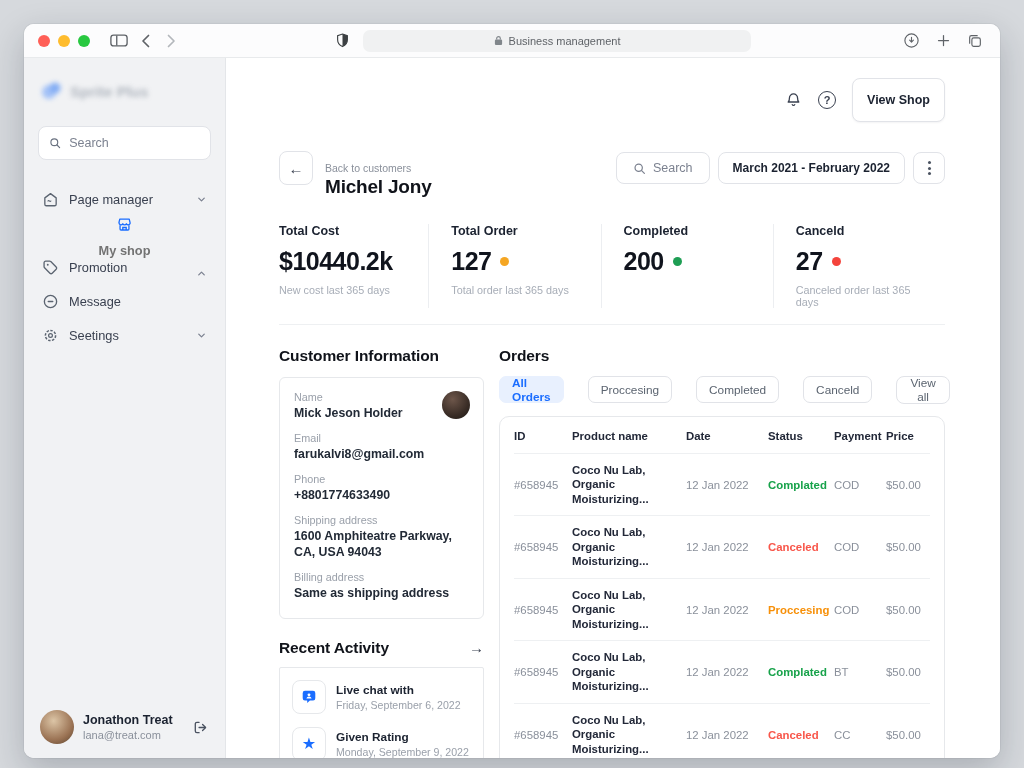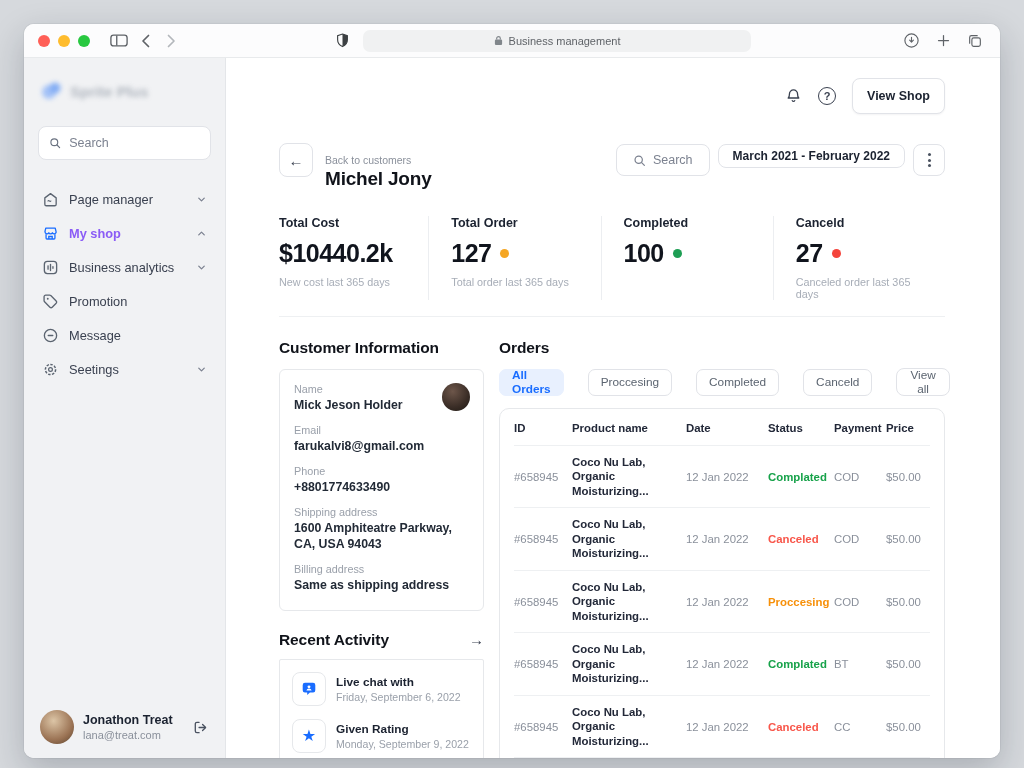--- a/index.html
+++ b/index.html
@@ -54,21 +54,21 @@
     border:none; outline:none; background:transparent; font-size:12.5px; width:100%;
     font-family:"Liberation Sans", sans-serif; color:#3a4150;
   }
   .search-box input::placeholder { color:#7c8290; }
   .nav-item {
     height:34px; display:flex; align-items:center; gap:10px; padding:0 4px;
     font-size:12.8px; color:#3a4150; cursor:pointer; border-radius:8px;
   }
   .nav-item .n-icon { width:17px; height:17px; color:#5b6470; flex:none; }
   .nav-item .chev { margin-left:auto; color:#7c8290; }
-  .nav-item.shop { font-weight:700; color:#8b5cf6; }
+  .nav-item.shop { font-weight:700; color:#737373;flex-direction:column; }
   .nav-item.shop .n-icon { color:#1a6dff; }
   .subnav { position:relative; margin:0 0 2px 16px; padding-left:12px; }
   .subnav::before { content:""; position:absolute; left:0; top:2px; bottom:14px; width:1px; background:#d9dce1; }
   .subitem { height:30px; display:flex; align-items:center; font-size:12.6px; color:#39414e; padding-left:12px; cursor:pointer; }
   .subitem.active {
     background:#fff; border-radius:8px; color:#1a6dff; font-weight:700;
     box-shadow:0 1px 2px rgba(16,24,40,.07);
   }
   .side-user { margin-top:auto; display:flex; align-items:center; gap:9px; padding:6px 2px 2px; }
   .avatar { width:34px; height:34px; border-radius:50%; flex:none;
@@ -83,30 +83,30 @@
   .icon-btn { color:#3a4150; cursor:pointer; }
   .q-circle {
     width:18px; height:18px; border:1.4px solid #3a4150; border-radius:50%;
     font-size:11px; font-weight:700; display:flex; align-items:center; justify-content:center; color:#3a4150;
   }
   .btn {
     border:1px solid #e1e3e8; background:#fff; border-radius:8px; cursor:pointer;
     font-family:"Liberation Sans", sans-serif; font-size:12.5px; color:#1b2230;
     display:inline-flex; align-items:center; justify-content:center;
   }
-  .view-shop { height:36px; padding:0 14px; font-weight:600; box-shadow:0 1px 2px rgba(16,24,40,.05); }
+  .view-shop { height:44px; padding:0 14px; font-weight:600; box-shadow:0 1px 2px rgba(16,24,40,.05); }
 
   .page-header { display:flex; align-items:center; margin-bottom:26px; }
   .back-btn { width:34px; height:34px; border-radius:8px; font-size:15px; color:#3a4150; flex:none; }
   .ph-titles { margin-left:12px; }
   .back-label { font-size:10.5px; color:#8a909b;margin-top:24px; }
   .page-title { font-size:19px; font-weight:700; color:#10131a; margin-top:2px; letter-spacing:-.2px; }
   .ph-right { margin-left:auto; display:flex; gap:8px; }
   .search-btn { height:32px; padding:0 16px; gap:7px; color:#7c8290; font-size:12.5px; }
-  .date-btn { height:24px; padding:0 14px; font-weight:700; font-size:12px; }
+  .date-btn { height:32px; padding:0 14px; font-weight:700; font-size:12px; }
   .kebab-btn { width:32px; height:32px; flex-direction:column; gap:2.5px; }
   .kebab-btn i { width:3px; height:3px; border-radius:50%; background:#4a5260; display:block; }
 
   
   .stats { display:flex; margin-bottom:16px; }
   .stat { flex:1; padding-right:10px; }
   .stat + .stat { border-left:1px solid #eceef1; padding-left:22px; }
   .stat-label { font-size:12.5px; font-weight:700; color:#1b2230; margin-bottom:9px; }
   .stat-value { font-size:25px; font-weight:700; color:#10141d; letter-spacing:-.5px; display:flex; align-items:center; gap:9px; }
   .dot { width:9px; height:9px; border-radius:50%; display:inline-block; }
@@ -136,21 +136,21 @@
   .ra-star { color:#1a6dff; font-size:16px; line-height:1; }
   .ra-title { font-size:11.8px; font-weight:700; color:#1b2230; }
   .ra-date { font-size:10.6px; color:#9aa0aa; margin-top:2px; }
 
   .action-row { display:flex; gap:10px; margin-top:13px; }
   .call-btn { width:66px; height:31px; font-weight:600; }
   .msg-btn { flex:1; height:31px; background:#1a6dff; border-color:#1a6dff; color:#fff; font-weight:600; }
 
   
   .orders-head { display:flex; align-items:center; justify-content:space-between; }
-  .tabs-row { display:flex; gap:24px; margin-top:11px; margin-bottom:12px; align-items:center; }
+  .tabs-row { display:flex; gap:24px; margin-top:11px; margin-bottom:12px; align-items:flex-start; }
   .tab { height:27px; padding:0 12px; border-radius:7px; font-size:11.8px; display:flex; align-items:center;
     border:1px solid #e1e3e8; color:#5b6470; background:#fff; cursor:pointer; }
   .tab.active { background:#e8f0fe; border-color:#e8f0fe; color:#1a6dff; font-weight:700; }
   .view-all { margin-left:auto; height:28px; padding:0 13px; font-size:11.8px; color:#5b6470; }
 
   .table-card { border:1px solid #e6e8eb; border-radius:10px; padding:0 14px; }
   .t-row { display:grid; grid-template-columns:58px 114px 82px 66px 52px 1fr; align-items:center; }
   .t-head { padding:13px 0 11px; font-size:11.4px; font-weight:700; color:#222838; }
   .t-body-row { padding:9px 0; border-top:1px solid #eef0f2; font-size:11.4px; }
   .c-id, .c-date, .c-pay, .c-price { color:#8a909b; }
@@ -264,36 +264,20 @@
         </span>
         <span>My shop</span>
         <span class="chev">
           <svg width="11" height="11" viewBox="0 0 12 12">
               <path d="M3 7.5 6 4.5 9 7.5" fill="none" stroke="currentColor" stroke-width="1.4" stroke-linecap="round" stroke-linejoin="round"></path>
             </svg>
         </span>
       </div>
 
 
-      <div class="nav-item">
-        <span class="n-icon">
-          <svg width="17" height="17" viewBox="0 0 18 18">
-              <rect x="2.5" y="2.5" width="13" height="13" rx="3.2" fill="none" stroke="currentColor" stroke-width="1.4"></rect>
-              <line x1="6.4" y1="7.2" x2="6.4" y2="10.8" stroke="currentColor" stroke-width="1.4" stroke-linecap="round"></line>
-              <line x1="9" y1="5.8" x2="9" y2="12.2" stroke="currentColor" stroke-width="1.4" stroke-linecap="round"></line>
-              <line x1="11.6" y1="8.2" x2="11.6" y2="9.8" stroke="currentColor" stroke-width="1.4" stroke-linecap="round"></line>
-            </svg>
-        </span>
-        <span>Business analytics</span>
-        <span class="chev">
-          <svg width="11" height="11" viewBox="0 0 12 12">
-              <path d="M3 4.5 6 7.5 9 4.5" fill="none" stroke="currentColor" stroke-width="1.4" stroke-linecap="round" stroke-linejoin="round"></path>
-            </svg>
-        </span>
-      </div>
 
       <div class="nav-item">
         <span class="n-icon">
           <svg width="17" height="17" viewBox="0 0 18 18">
               <path d="M9.3 2.7 15 8.4a1.7 1.7 0 0 1 0 2.4l-4.2 4.2a1.7 1.7 0 0 1-2.4 0L2.7 9.3a1.7 1.7 0 0 1-.5-1.2V4a1.7 1.7 0 0 1 1.7-1.7h4.2c.4 0 .9.2 1.2.4z" fill="none" stroke="currentColor" stroke-width="1.4" stroke-linejoin="round"></path>
               <circle cx="6.1" cy="6.1" r="1" fill="currentColor"></circle>
             </svg>
         </span>
         <span>Promotion</span>
       </div>
@@ -387,21 +371,21 @@
           <div class="stat-label">Total Order</div>
           <div class="stat-value">
               <span>127</span>
               <span class="dot" style="background: rgb(245, 166, 35);"></span>
             </div>
           <div class="stat-cap">Total order last 365 days</div>
         </div>
         <div class="stat">
           <div class="stat-label">Completed</div>
           <div class="stat-value">
-              <span>100</span>
+              <span>200</span>
               <span class="dot" style="background: rgb(30, 158, 84);"></span>
             </div>
         </div>
         <div class="stat">
           <div class="stat-label">Canceld</div>
           <div class="stat-value">
               <span>27</span>
               <span class="dot" style="background: rgb(244, 68, 60);"></span>
             </div>
           <div class="stat-cap">Canceled order last 365 days</div>

